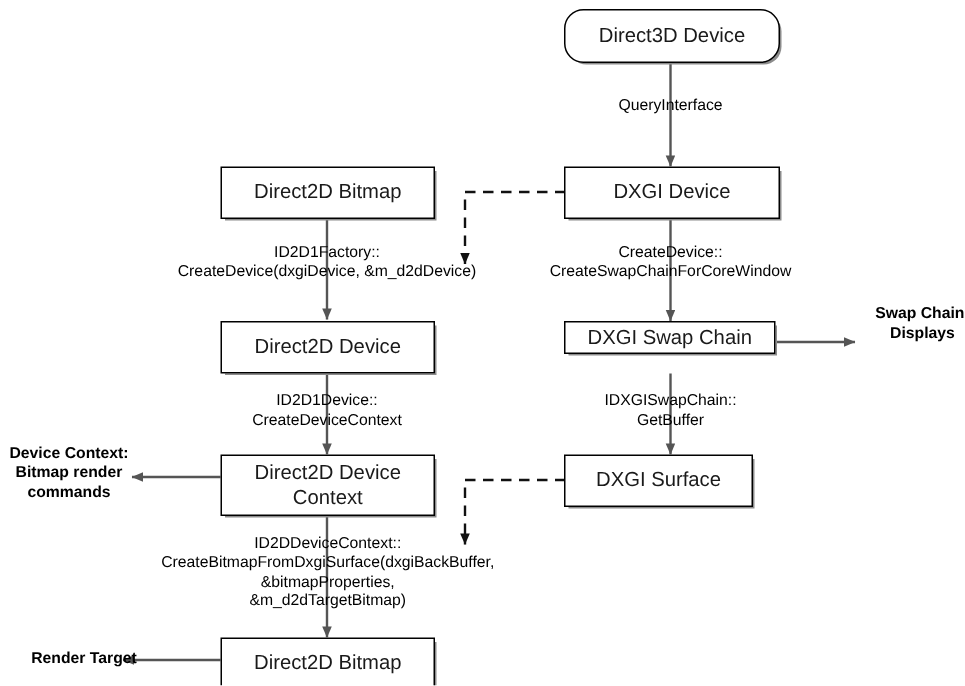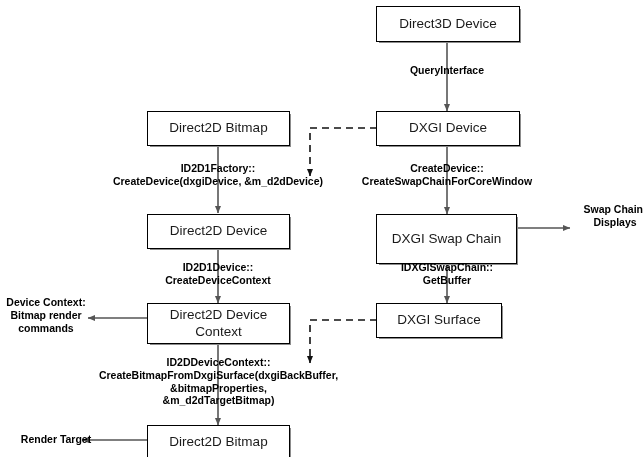--- a/index.html
+++ b/index.html
@@ -29,21 +29,21 @@
     align-items: center;
     justify-content: center;
     text-align: center;
     line-height: 1.25;
     box-shadow: 2px 2px 0 -1px #8c8c8c;
     white-space: pre-line;
   }
   .edge-label {
     position: absolute;
     font-size: 10.5px;
-    font-weight: bold;
+    font-weight: normal;
     color: #000000;
     text-align: center;
     line-height: 1.22;
     white-space: pre-line;
     font-family: "Liberation Sans", sans-serif;
   }
   .side-label {
     position: absolute;
     font-size: 10.5px;
     font-weight: bold;
@@ -94,29 +94,29 @@
 
     <path d="M148,318 L88,318" stroke="#555555" stroke-width="1.6" fill="none" marker-end="url(#arrow)"></path>
 
     <path d="M148,440 L82,440" stroke="#555555" stroke-width="1.6" fill="none" marker-end="url(#arrow)"></path>
 
     <path d="M377,128 L310,128 L310,176" stroke="#111111" stroke-width="1.6" fill="none" stroke-dasharray="7,5" marker-end="url(#arrowdash)"></path>
 
     <path d="M377,320 L310,320 L310,363" stroke="#111111" stroke-width="1.6" fill="none" stroke-dasharray="7,5" marker-end="url(#arrowdash)"></path>
   </svg>
 
-  <div class="node" style="left:376px; top:6px; width:144px; height:36px;">Direct3D Device</div>
+  <div class="node" style="left:376px; top:6px; width:144px; height:36px;border-radius:13px;">Direct3D Device</div>
 
   <div class="node" style="left:376px; top:111px; width:144px; height:35px;">DXGI Device</div>
 
   <div class="node" style="left:147px; top:111px; width:143px; height:35px;">Direct2D Bitmap</div>
 
   <div class="node" style="left:147px; top:214px; width:143px; height:35px;">Direct2D Device</div>
 
-  <div class="node" style="left:376px; top:214px; width:141px; height:50px;">DXGI Swap Chain</div>
+  <div class="node" style="left:376px; top:214px; width:141px; height:22px;">DXGI Swap Chain</div>
 
   <div class="node" style="left:147px; top:303px; width:143px; height:41px;">Direct2D Device
 Context</div>
 
   <div class="node" style="left:376px; top:303px; width:126px; height:35px;">DXGI Surface</div>
 
   <div class="node" style="left:147px; top:425px; width:143px; height:34px;">Direct2D Bitmap</div>
 
   <div class="edge-label" style="left:377px; top:64px; width:140px;">QueryInterface</div>
 

